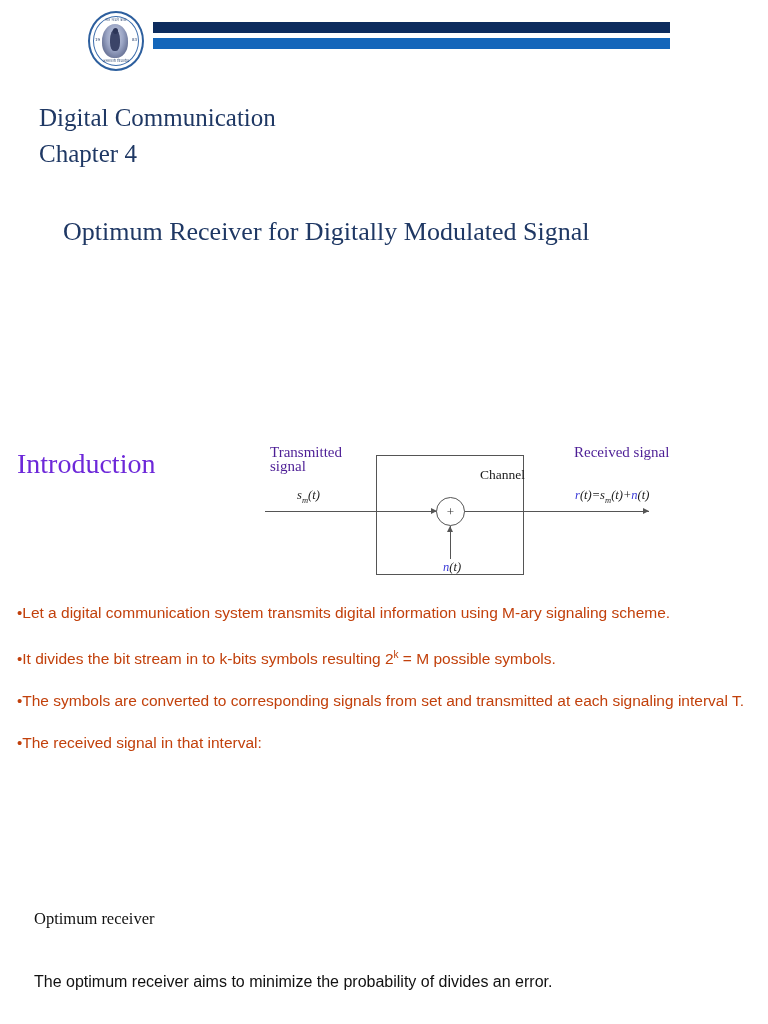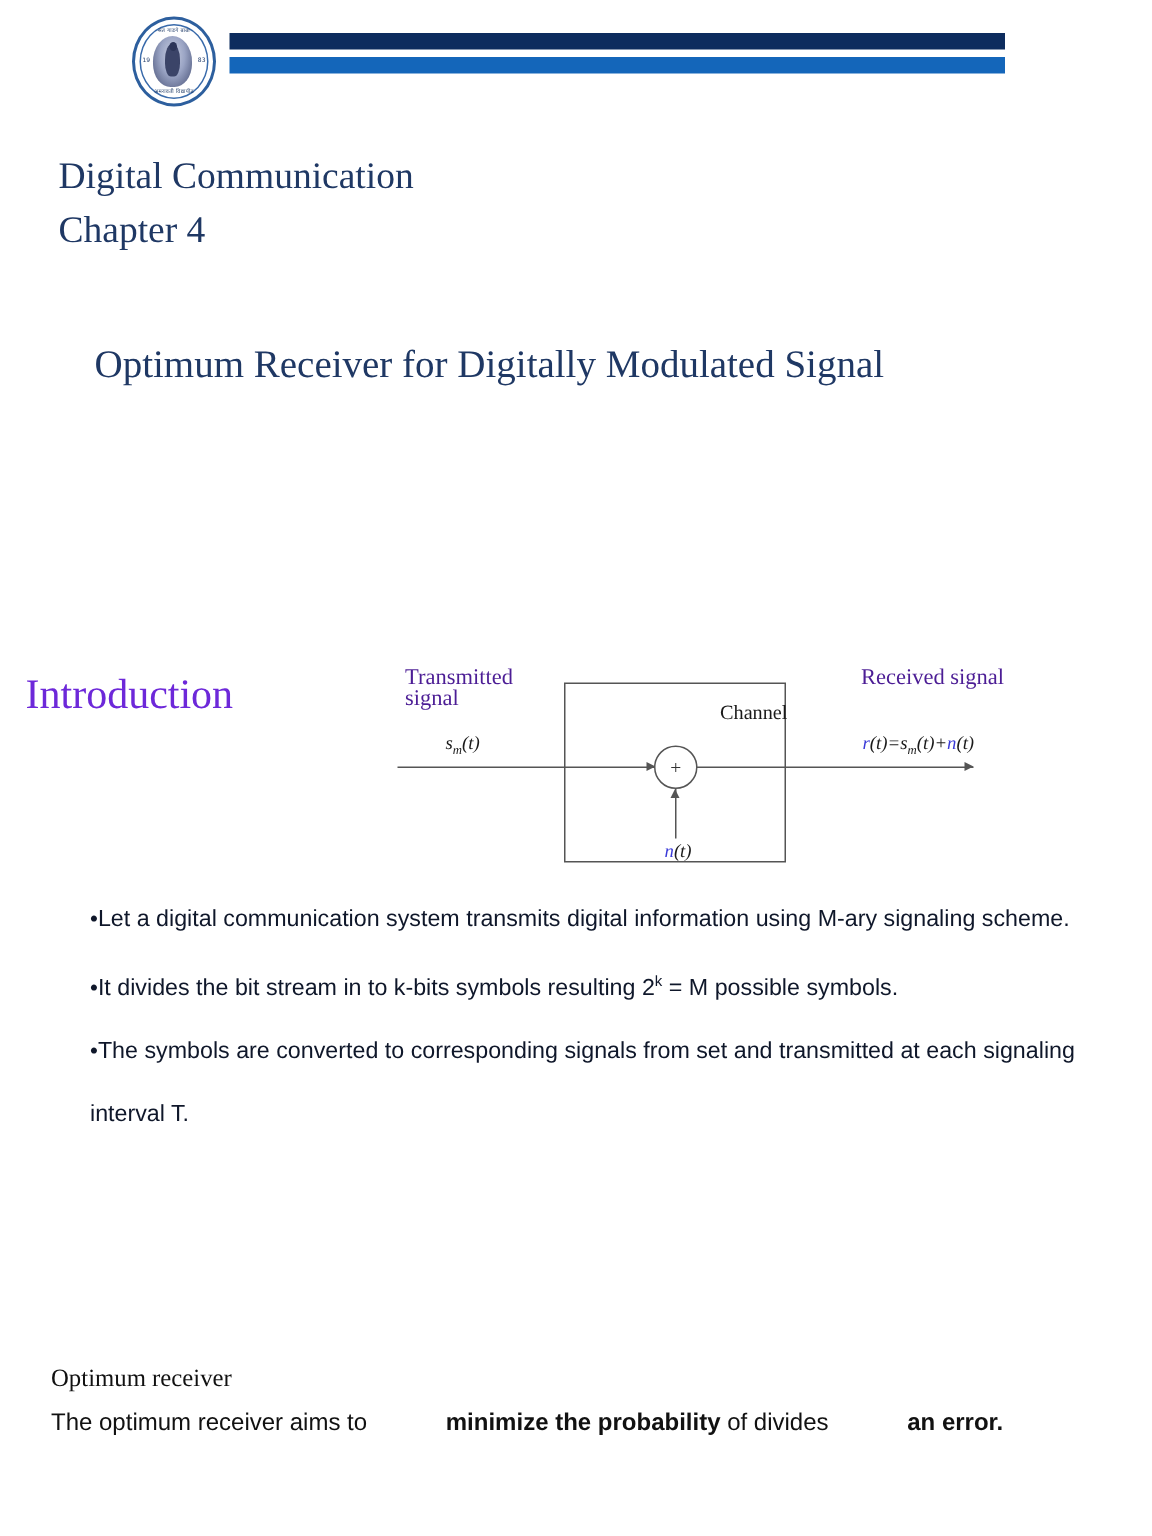--- a/index.html
+++ b/index.html
@@ -109,21 +109,20 @@
     white-space: pre-line;
   }
   #subtitle {
     position: absolute;
     left: 63px; top: 216px;
     width: 680px;
     font-family: "Liberation Serif", serif;
     font-size: 26px;
     line-height: 32px;
     color: #1f3864;
-    margin-top: 11px;
   }
 
   
   #intro-heading {
     position: absolute;
     left: 17px; top: 447px;
     font-family: "Liberation Serif", serif;
     font-size: 28px;
     line-height: 34px;
     color: #6d28d9;
@@ -219,47 +218,46 @@
   
   #bullets {
     position: absolute;
     left: 17px; top: 592px;
     width: 748px;
   }
   .bullet-line {
     font-family: "Liberation Sans", sans-serif;
     font-size: 15.5px;
     line-height: 42px;
-    color: #0f172a;
-    margin-left: 43px;
+    color: #c2410c;
   }
   .bullet-line .dot { font-size: 15px; }
   .bullet-line sup { font-size: 10px; }
 
   
   #footer-block {
     position: absolute;
     left: 34px; top: 908px;
     width: 700px;
   }
   #optimum-receiver-heading {
     font-family: "Liberation Serif", serif;
     font-size: 16.5px;
     line-height: 22px;
     color: #111111;
-    margin-bottom: 7px;
+    margin-bottom: 40px;
   }
   #optimum-receiver-statement {
     font-family: "Liberation Sans", sans-serif;
     font-size: 16px;
     line-height: 24px;
     color: #111111;
     width: 640px;
   }
-  #optimum-receiver-statement b { font-weight: bold; margin-left: 48px; }
+  #optimum-receiver-statement b { font-weight: normal; }
 </style>
 </head>
 <body>
 
 <div id="header-band">
 
   <div id="logo-seal">
     <div class="ring-inner"></div>
     <div class="seal-top-text">संत गाडगे बाबा</div>
     <div class="seal-core"></div>
@@ -314,19 +312,20 @@
 </div>
 
 <div id="bullets">
 
   <div class="bullet-line"><span class="dot">•</span><span>Let a digital communication system transmits digital information using M-ary signaling scheme.</span></div>
 
   <div class="bullet-line"><span class="dot">•</span><span>It divides the bit stream in to k-bits symbols resulting 2</span><sup>k</sup><span> = M possible symbols.</span></div>
 
   <div class="bullet-line"><span class="dot">•</span><span>The symbols are converted to corresponding signals from set  and transmitted at each signaling interval T.</span></div>
 
+  <div class="bullet-line"><span class="dot">•</span><span>The received signal in that interval:</span></div>
 
 </div>
 
 <div id="footer-block">
   <div id="optimum-receiver-heading">Optimum receiver</div>
   <div id="optimum-receiver-statement"><span>The optimum receiver aims to </span><b>minimize the probability</b><span> of divides </span><b>an error.</b></div>
 </div>
 
 </body></html>

